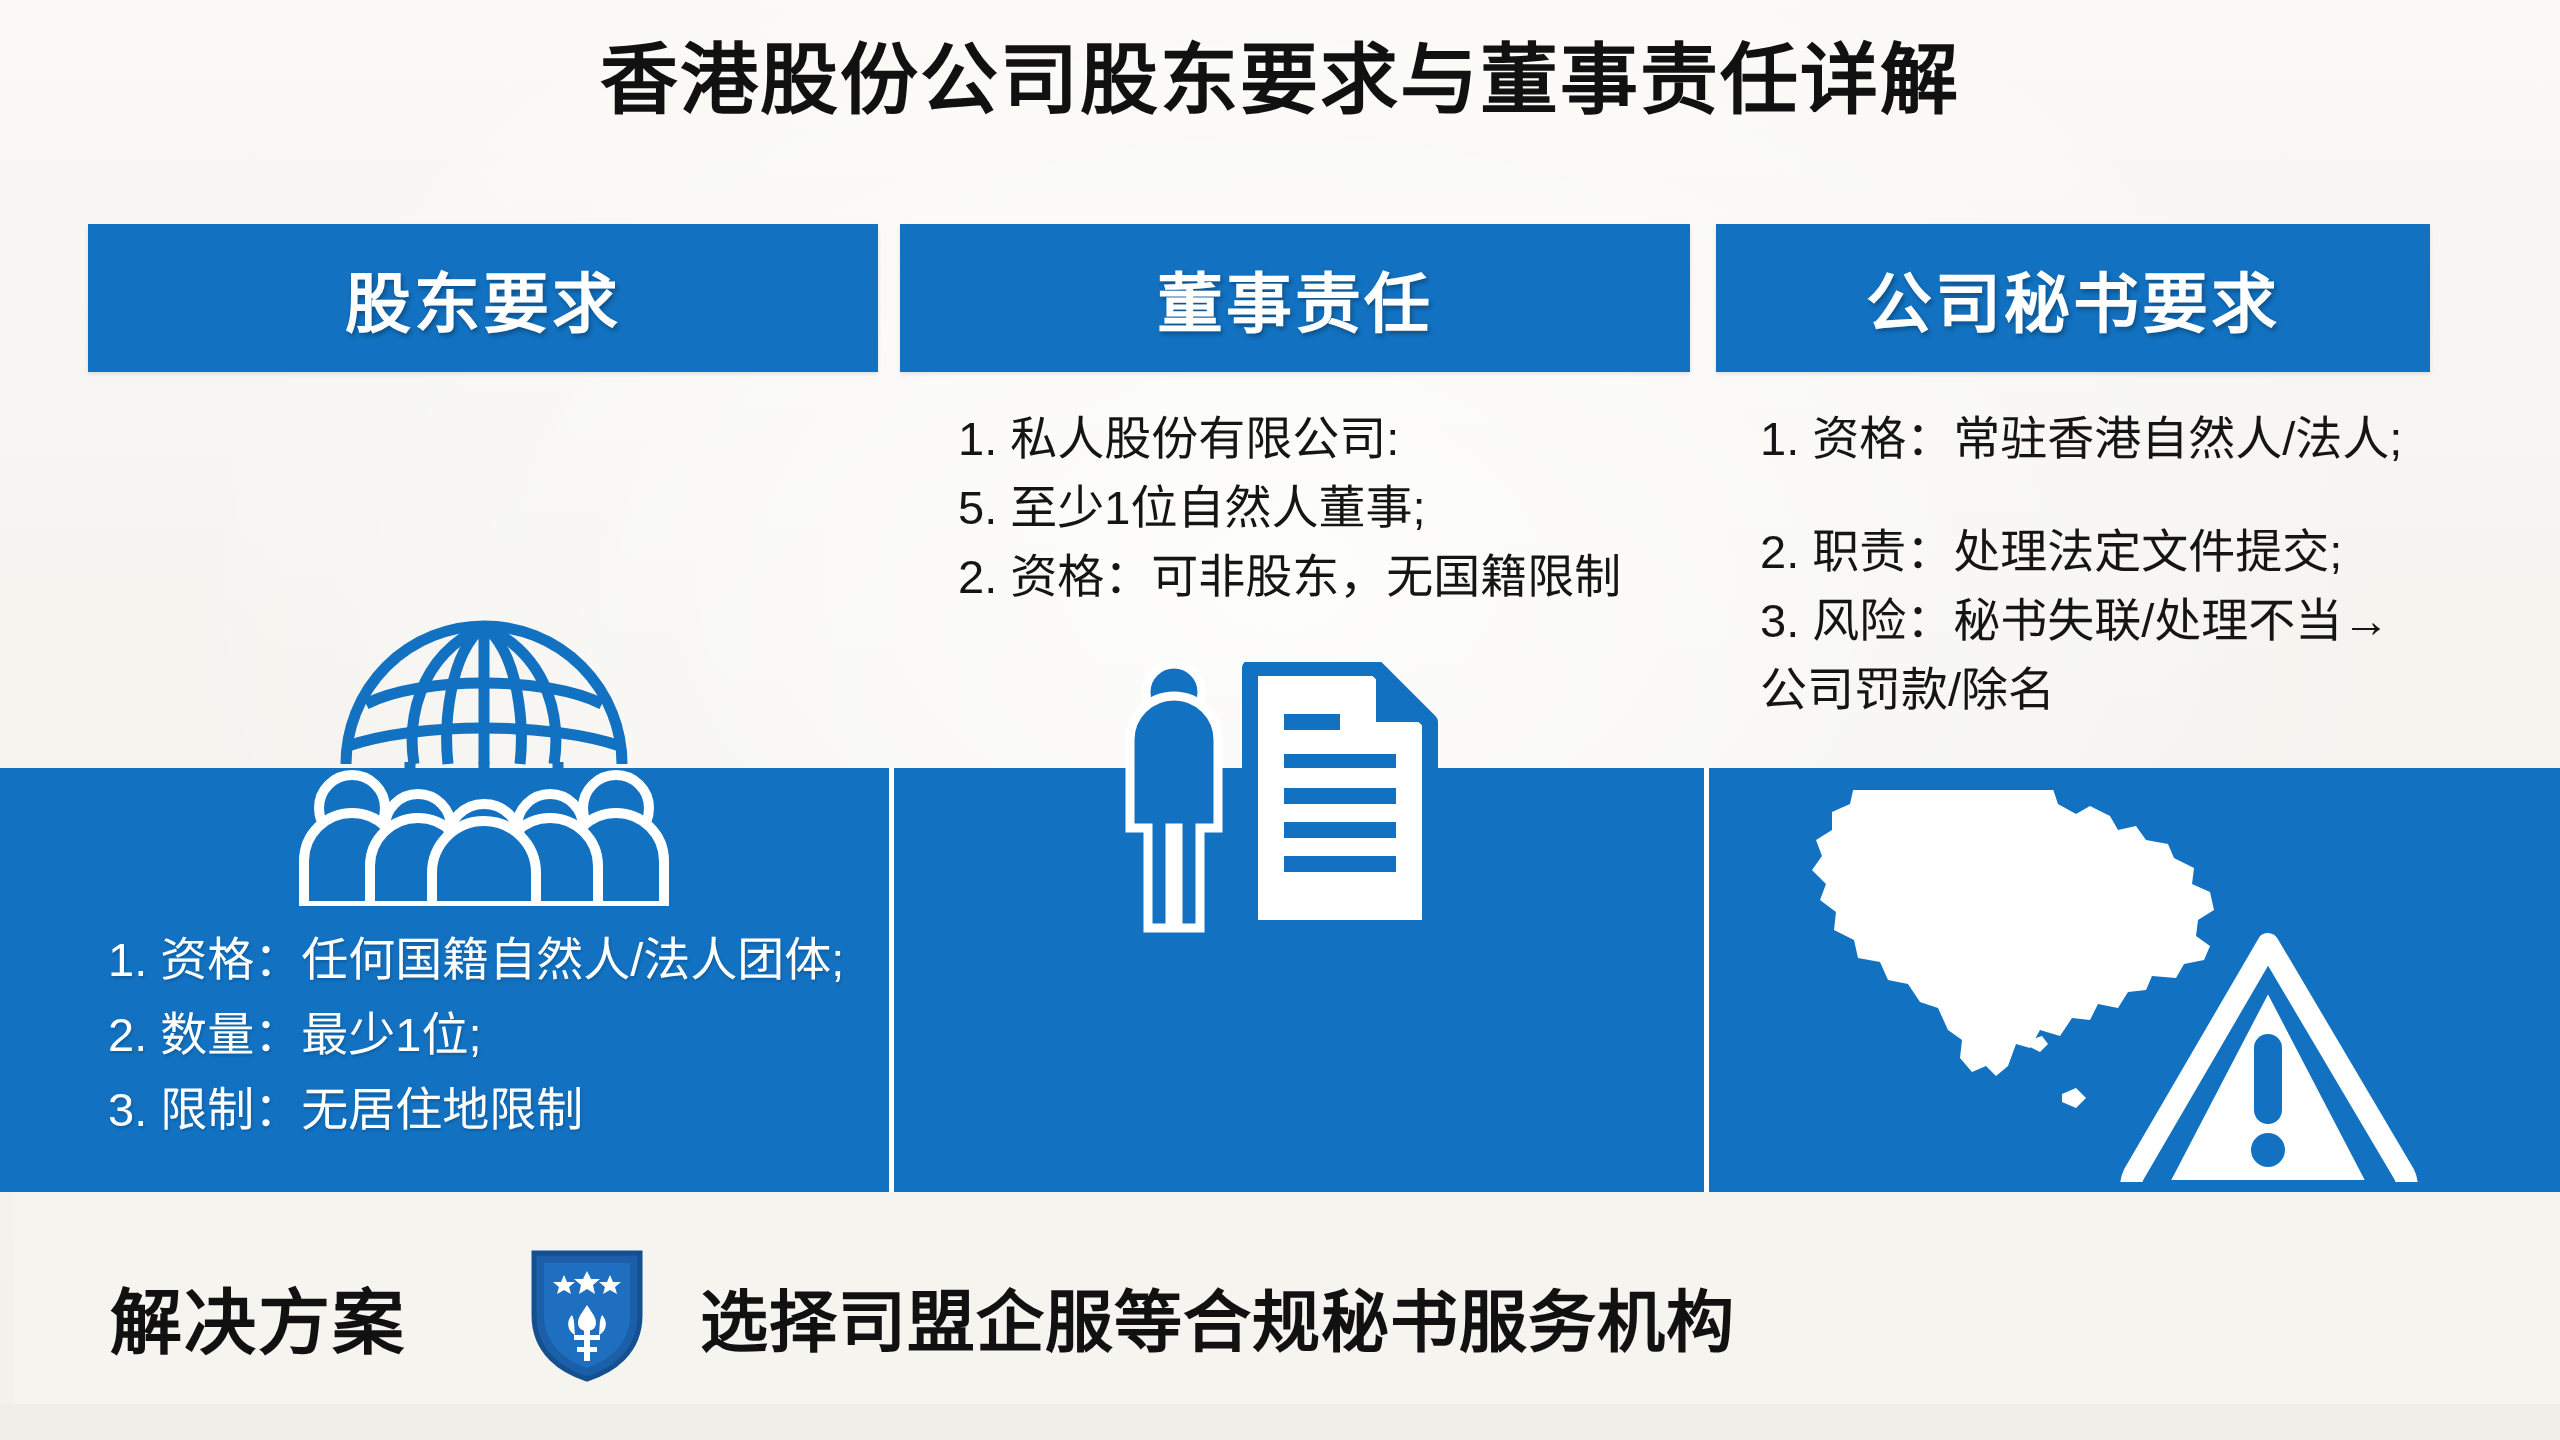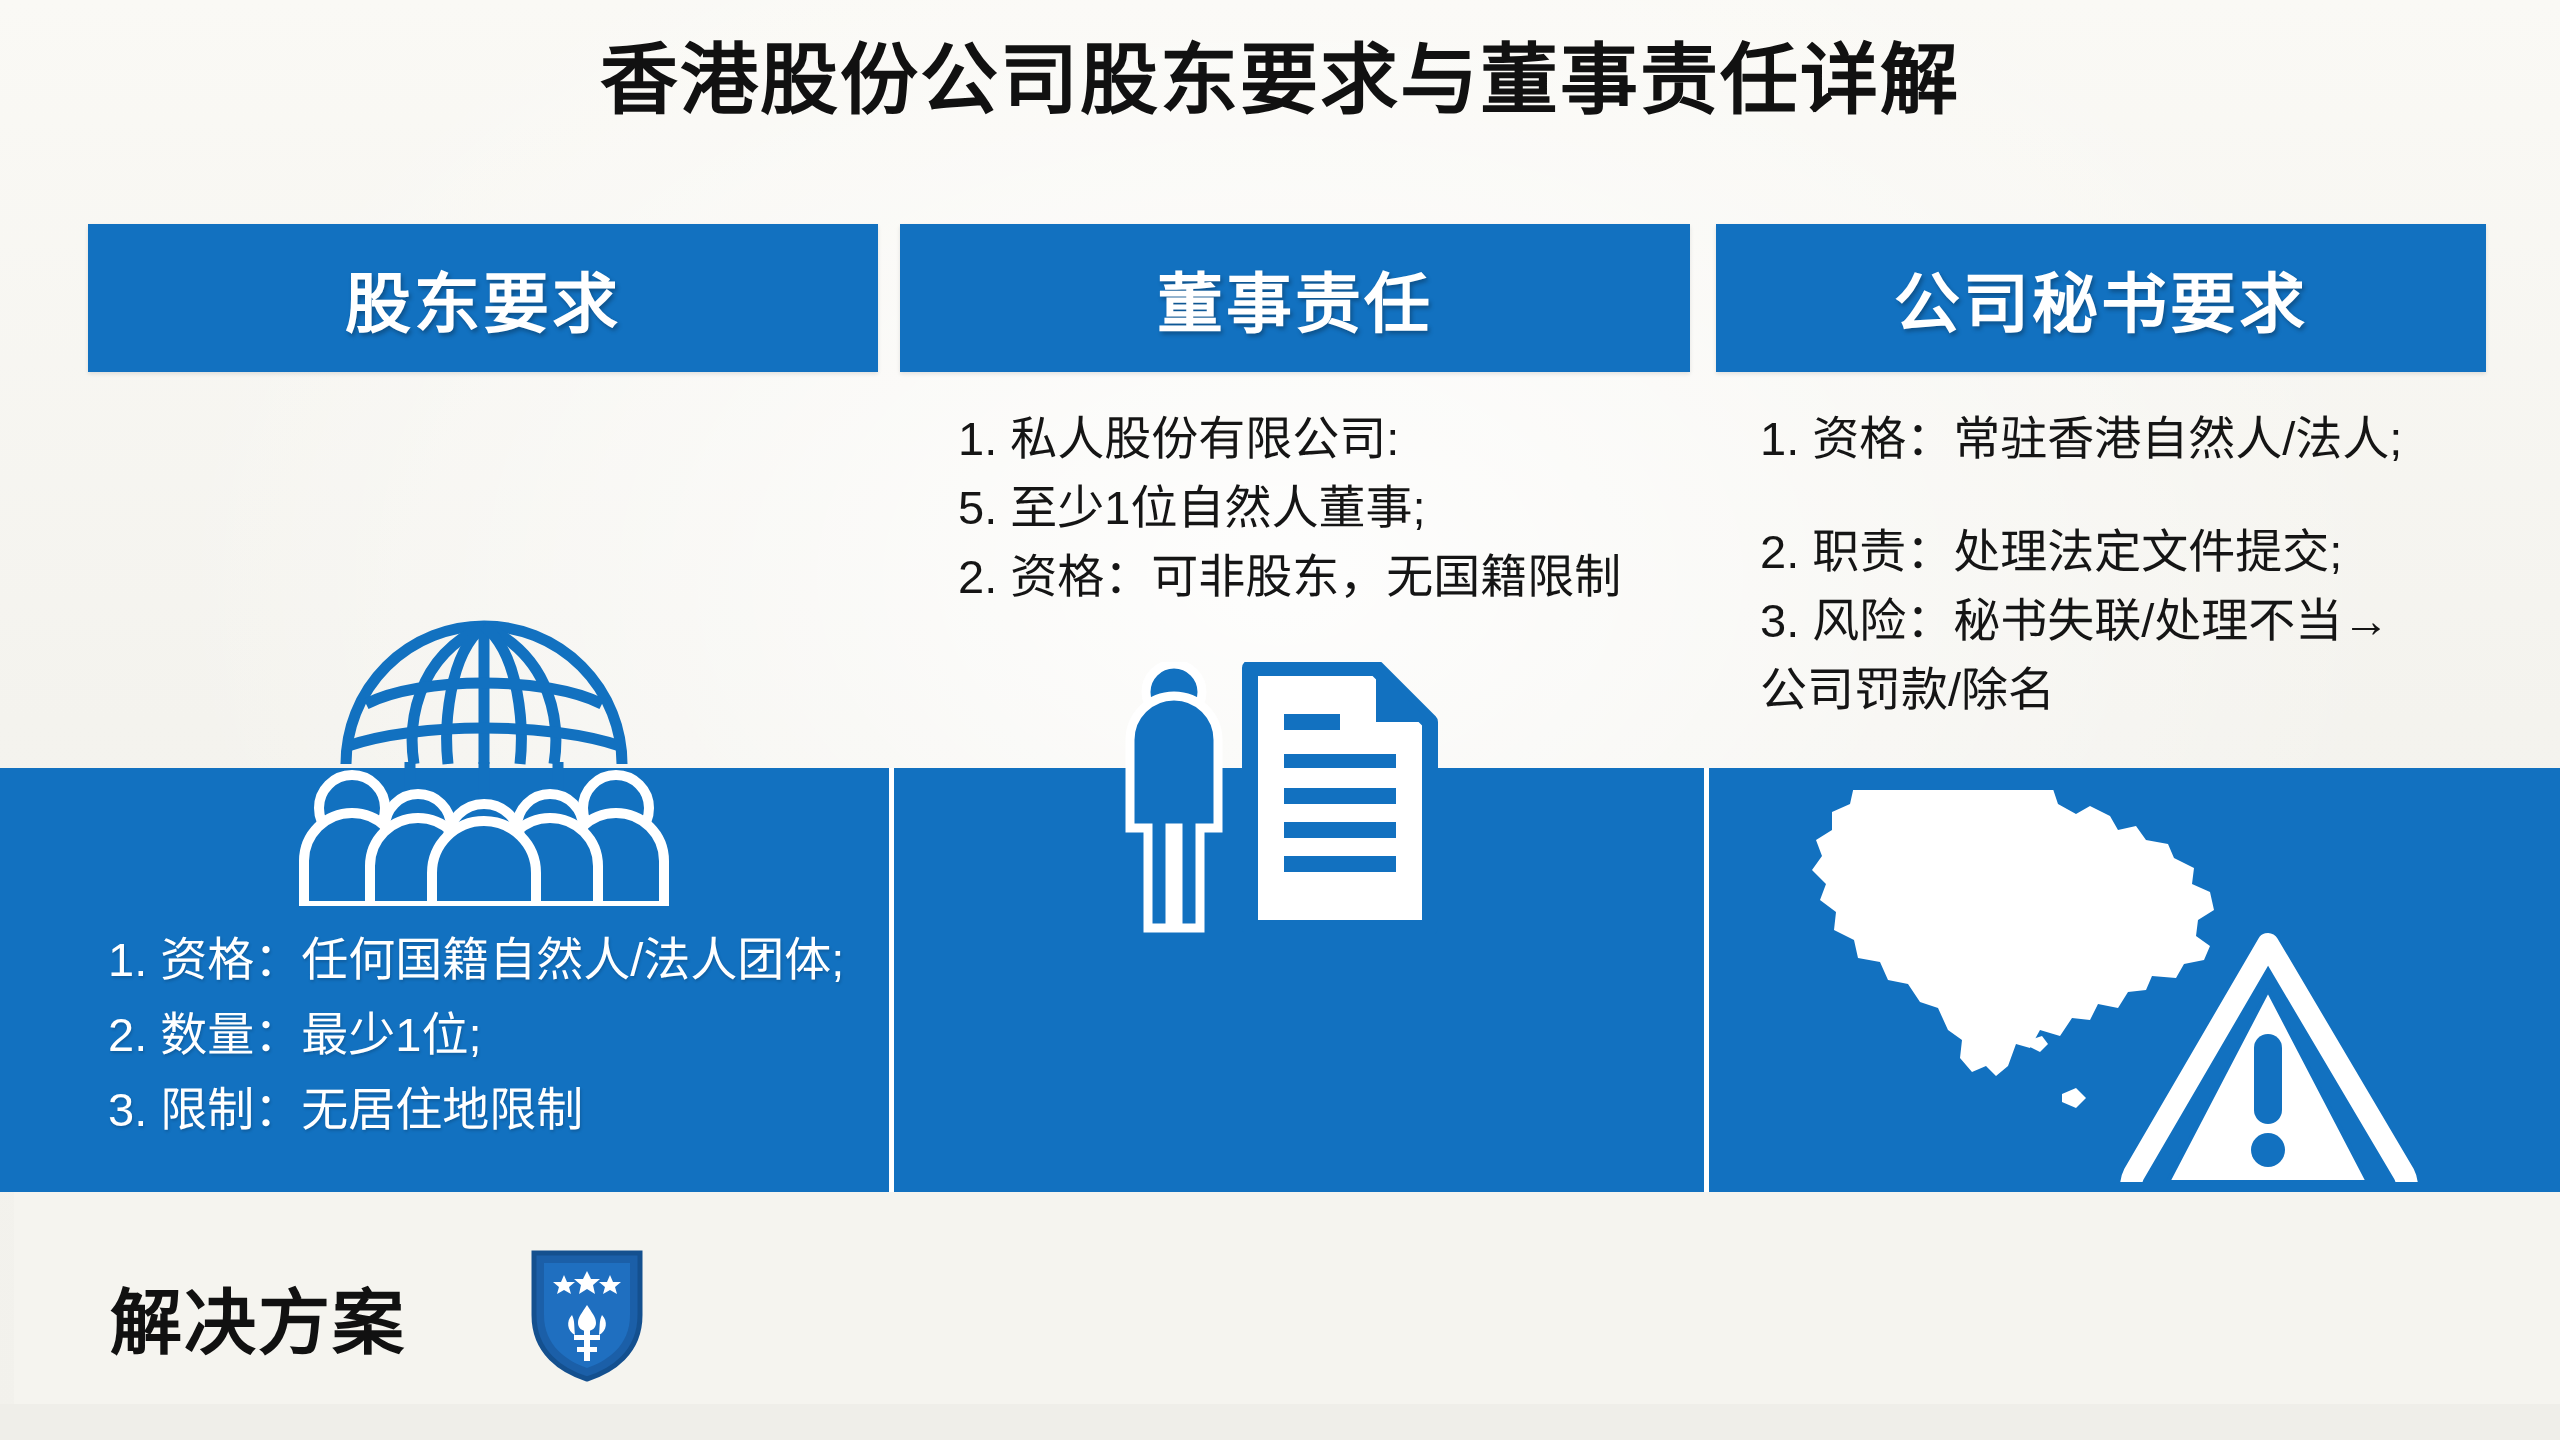--- a/index.html
+++ b/index.html
@@ -61,21 +61,21 @@
   .header-bar .header-label {
     color: #ffffff;
     font-size: 66px;
     font-weight: 700;
     letter-spacing: 3px;
     text-shadow: 2px 3px 4px rgba(0,0,0,0.28);
     white-space: nowrap;
   }
   #header-bar-0 { left: 88px;   width: 790px; }
   #header-bar-1 { left: 900px;  width: 790px; }
-  #header-bar-2 { left: 1716px; width: 770px; }
+  #header-bar-2 { left: 1716px; width: 714px; }
 
   
   #blue-band {
     position: absolute;
     left: 0;
     top: 768px;
     width: 2560px;
     height: 424px;
     background: #1271c0;
   }
@@ -387,17 +387,18 @@
           <path d="M59 58 c-5 8 -9 12 -9 18 c0 5 4 8 9 8 c5 0 9 -3 9 -8 c0 -6 -4 -10 -9 -18 z"></path>
           <rect x="56" y="80" width="6" height="34"></rect>
           <rect x="46" y="88" width="26" height="5"></rect>
           <rect x="49" y="100" width="20" height="5"></rect>
           <path d="M44 68 c-6 6 -5 16 3 20 c-1 -8 0 -14 -3 -20 z"></path>
           <path d="M74 68 c6 6 5 16 -3 20 c1 -8 0 -14 3 -20 z"></path>
         </g>
       </svg>
     </div>
 
+    <div id="footer-text">选择司盟企服等合规秘书服务机构</div>
   </div>
 
   <div id="bottom-strip"></div>
 
 </div>
 
 </body></html>

